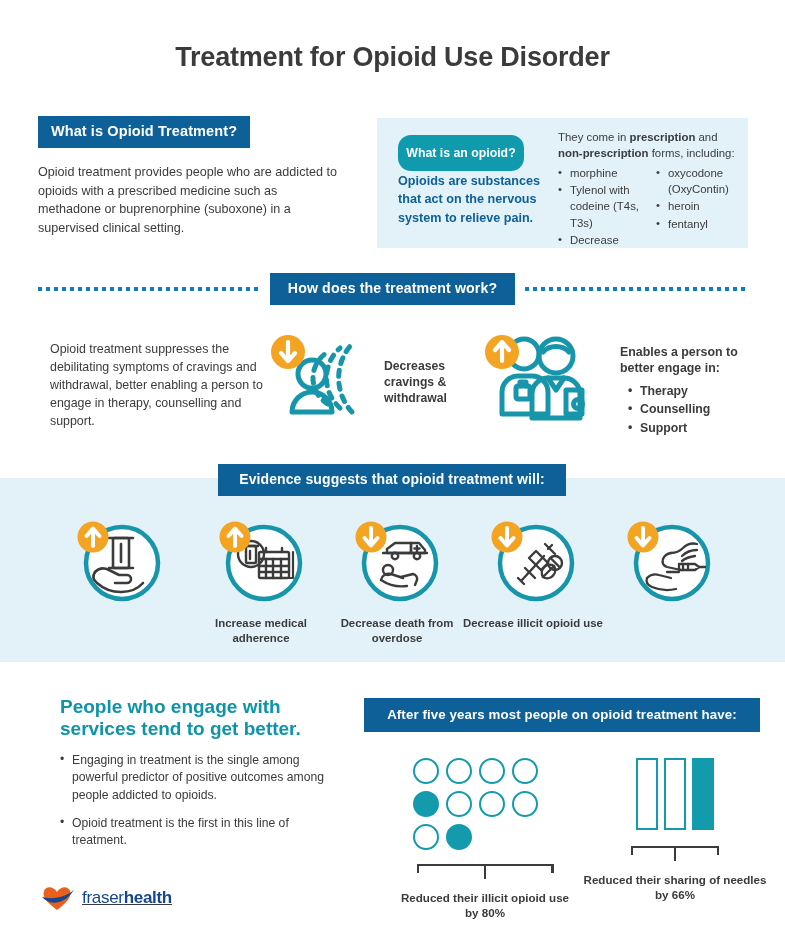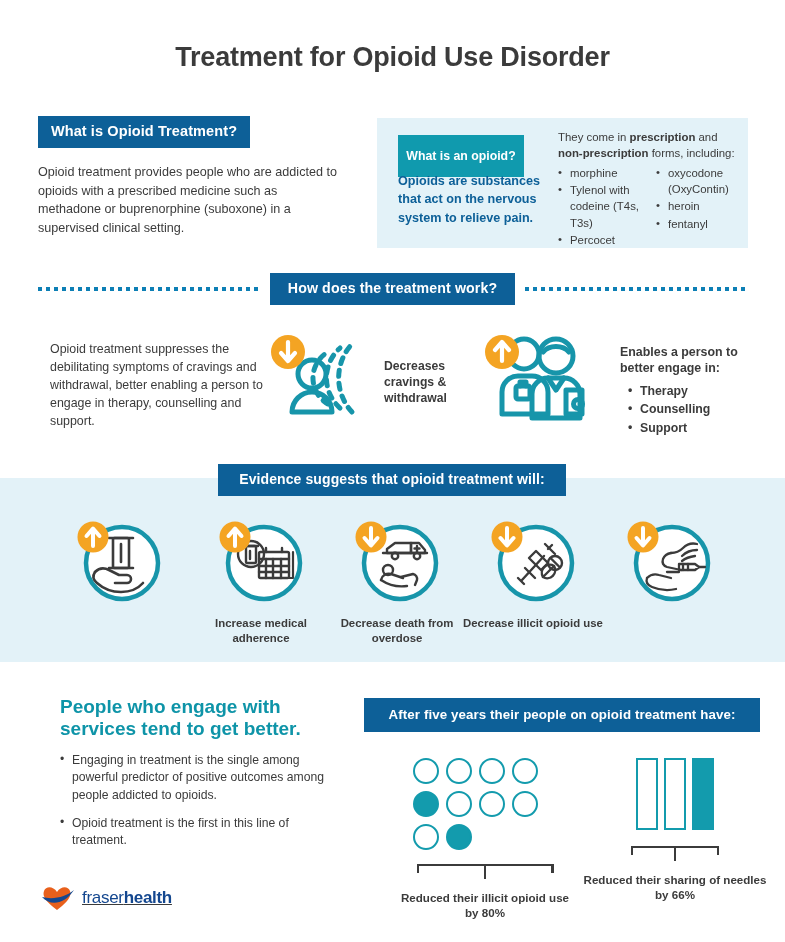--- a/index.html
+++ b/index.html
@@ -42,21 +42,21 @@
   }
 
   
   #b-what-treatment{left:38px;top:116px;width:212px;height:32px;font-size:14.5px;}
   #p-what-treatment{
     position:absolute;left:38px;top:163px;width:300px;
     font-size:12.6px;line-height:1.48;
   }
 
   #opioid-panel{position:absolute;left:377px;top:118px;width:371px;height:130px;background:#e3f2f8;}
-  #b-what-opioid{left:398px;top:135px;width:126px;height:42px;font-size:12.3px;}
+  #b-what-opioid{left:398px;top:135px;width:126px;height:36px;font-size:12.3px;border-radius:13px;}
   #p-what-opioid{
     position:absolute;left:398px;top:172px;width:148px;
     font-size:12.6px;line-height:1.45;font-weight:bold;color:#0d6098;
   }
   #opioid-intro{
     position:absolute;left:558px;top:130px;width:186px;
     font-size:11.4px;line-height:1.38;
   }
   .bold{font-weight:bold;}
   #opioid-lists{position:absolute;left:558px;top:165px;width:190px;display:flex;gap:10px;font-size:11.4px;line-height:1.42;}
@@ -148,21 +148,21 @@
   <p id="p-what-opioid">Opioids are substances that act on the nervous system to relieve pain.</p>
 
   <p id="opioid-intro">
     <span>They come in </span><span class="bold">prescription</span><span> and </span><span class="bold">non-prescription</span><span> forms, including:</span>
   </p>
 
   <div id="opioid-lists">
     <ul>
       <li>morphine</li>
       <li>Tylenol with codeine (T4s, T3s)</li>
-      <li>Percocet</li>
+      <li>Decrease</li>
     </ul>
     <ul>
       <li>oxycodone (OxyContin)</li>
       <li>heroin</li>
       <li>fentanyl</li>
     </ul>
   </div>
 
   <div class="dots" id="dots-left"></div>
   <div class="dots" id="dots-right"></div>
@@ -316,21 +316,21 @@
       </svg>
     </div>
   </div>
 
   <div id="h-people">People who engage with services tend to get better.</div>
   <ul id="list-people">
     <li>Engaging in treatment is the single among powerful predictor of positive outcomes among people addicted to opioids.</li>
     <li>Opioid treatment is the first in this line of treatment.</li>
   </ul>
 
-  <div class="banner" id="b-after5">After five years their people on opioid treatment have:</div>
+  <div class="banner" id="b-after5">After five years most people on opioid treatment have:</div>
 
   <div class="pictogram" style="left:395px;top:758px;width:180px;">
     <div class="circ-grid" id="circ-grid" style="margin:0 auto;">
         <div class="circ"></div>
         <div class="circ"></div>
         <div class="circ"></div>
         <div class="circ"></div>
         <div class="circ filled"></div>
         <div class="circ"></div>
         <div class="circ"></div>

